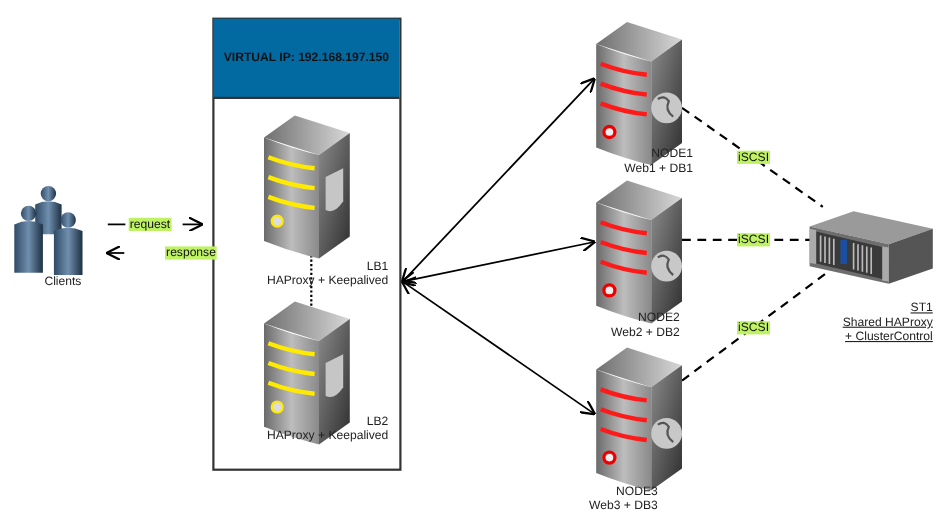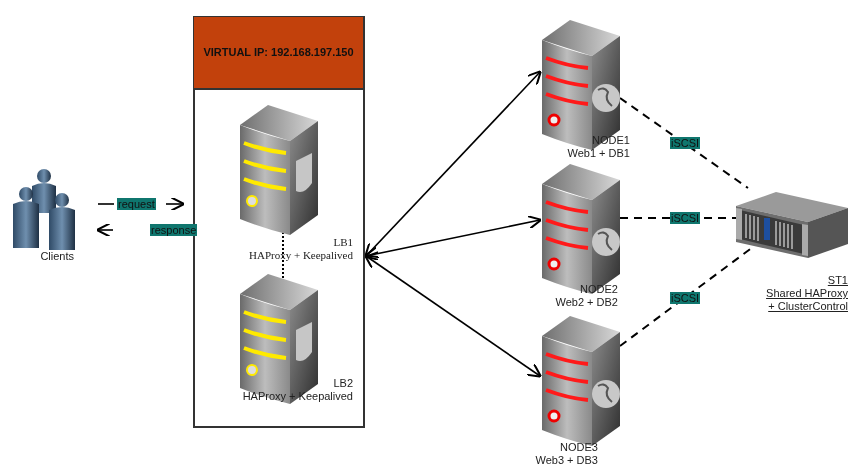--- a/index.html
+++ b/index.html
@@ -3,26 +3,26 @@
   <meta charset="utf-8">
   <style>
     html, body { margin:0; padding:0; background:#fff; }
     body { width:858px; height:474px; position:relative; overflow:hidden;
            font-family:"Liberation Sans", sans-serif; }
     #canvas { position:absolute; left:0; top:0; }
     .lbl { position:absolute; font-family:"Liberation Sans", sans-serif; font-size:11px;
            color:#222; text-align:right; line-height:13px; white-space:nowrap; }
     .lbl span { display:block; }
     .vip { position:absolute; left:194px; top:17px; width:169px; height:71px;
-           background:#c2410c; border-bottom:2px solid #333;
+           background:#0369a1; border-bottom:2px solid #333;
            font-weight:bold; font-size:11px; text-align:center; color:#111;
            display:flex; flex-direction:column; justify-content:center; line-height:13px; }
     .lbbox { position:absolute; left:193px; top:16px; width:168px; height:408px;
              border:2px solid #333; }
-    .edge-lbl { position:absolute; font-size:11px; background:#0f766e; color:#111; padding:0 1px;
+    .edge-lbl { position:absolute; font-size:11px; background:#bef264; color:#111; padding:0 1px;
                 line-height:12px; }
   </style>
 </head>
 <body>
 
 <svg id="canvas" width="858" height="474">
   <defs>
     <linearGradient id="front" x1="0" x2="1" y1="0" y2="0">
       <stop offset="0" stop-color="#6a6a6a"></stop>
         <stop offset="0.5" stop-color="#bdbdbd"></stop>
@@ -152,21 +152,21 @@
 <div class="vip">
   <span>VIRTUAL IP: 192.168.197.150</span>
 </div>
 
 <div class="lbl" style="left:18px; top:250px; width:56px;">
   <span>Clients</span>
 </div>
 <div class="edge-lbl" style="left:117px; top:198px;">request</div>
 <div class="edge-lbl" style="left:115px; top:224px;margin-left:35px;">response</div>
 
-<div class="lbl" style="left:213px; top:236px; width:140px;font-family:Liberation Serif, serif;">
+<div class="lbl" style="left:213px; top:236px; width:140px;">
   <span>LB1</span>
   <span>HAProxy + Keepalived</span>
 </div>
 <div class="lbl" style="left:213px; top:377px; width:140px;">
   <span>LB2</span>
   <span>HAProxy + Keepalived</span>
 </div>
 
 <div class="lbl" style="left:540px; top:134px; width:90px;">
   <span>NODE1</span>

